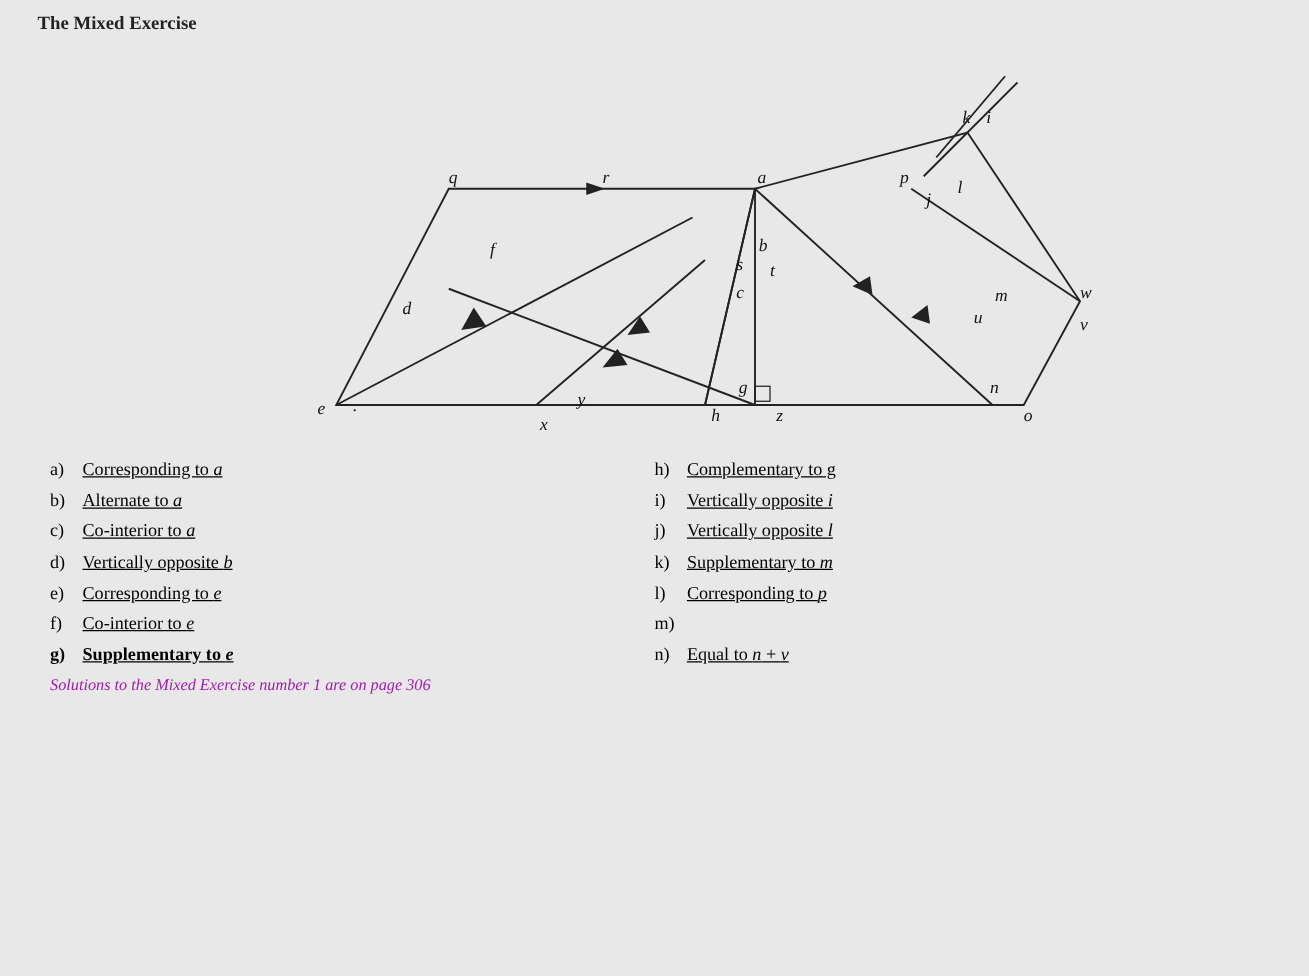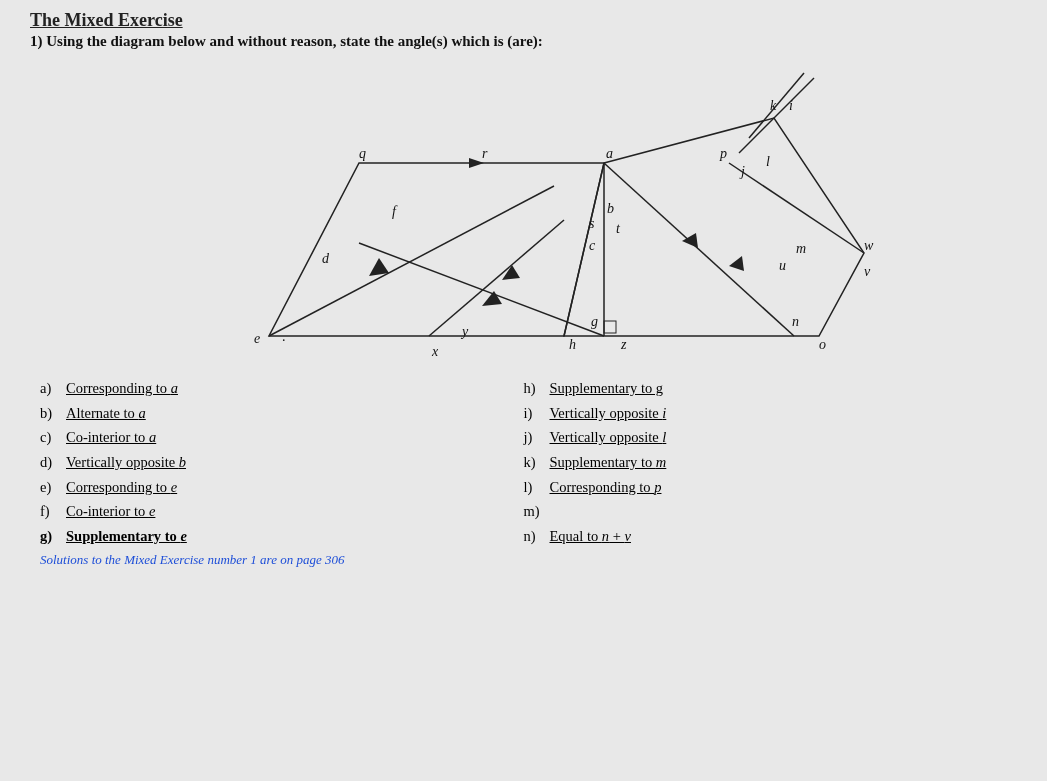--- a/index.html
+++ b/index.html
@@ -12,25 +12,24 @@
       position: relative;
     }
     .page {
       width: 1047px;
       height: 781px;
       background: #e8e8e8;
       position: relative;
       padding: 10px 30px 10px 30px;
     }
     .header {
-      font-size: 18px;
+      font-size: 15px;
       font-weight: bold;
       color: #222;
-      margin-bottom: 2px;
-      text-decoration: underline;
+      margin-bottom: 18px;
       display: inline-block;
     }
     .question {
       font-size: 15px;
       font-weight: bold;
       color: #111;
       margin-bottom: 8px;
     }
     .diagram-area {
       display: flex;
@@ -64,40 +63,37 @@
     }
     .answer-text {
       font-weight: normal;
       text-decoration: underline;
     }
     .answer-text em {
       font-style: italic;
     }
     .solutions-note {
       font-size: 13px;
-      color: #1d4ed8;
+      color: #a21caf;
       margin-top: 4px;
       padding-left: 10px;
       font-style: italic;
     }
     svg text {
       font-family: 'Times New Roman', Times, serif;
     }
   </style>
 </head>
 <body>
 <div class="page">
 
   
 
   <div class="header">The Mixed Exercise</div>
 
-  <div class="question">
-    <span>1)</span>&nbsp;<span>Using the diagram below and without reason, state the angle(s) which is (are):</span>
-  </div>
 
   <div class="diagram-area">
     <svg width="700" height="310" viewBox="0 0 700 310" style="overflow:visible;">
 
       <polygon points="95,278 390,278 430,105 185,105" fill="none" stroke="#222" stroke-width="1.5"></polygon>
 
       <polygon points="430,105 600,60 690,195 645,278 390,278" fill="none" stroke="#222" stroke-width="1.5"></polygon>
 
       <line x1="430" y1="105" x2="430" y2="278" stroke="#222" stroke-width="1.5"></line>
 
@@ -212,21 +208,21 @@
         <span class="answer-text">Co-interior to <em>e</em></span>
       </div>
       <div class="answer-item">
         <span class="answer-label"><strong>g)</strong></span>
         <span class="answer-text"><strong>Supplementary to <em>e</em></strong></span>
       </div>
     </div>
     <div class="answers-right">
       <div class="answer-item">
         <span class="answer-label">h)</span>
-        <span class="answer-text">Supplementary to g</span>
+        <span class="answer-text">Complementary to g</span>
       </div>
       <div class="answer-item">
         <span class="answer-label">i)</span>
         <span class="answer-text">Vertically opposite <em>i</em></span>
       </div>
       <div class="answer-item">
         <span class="answer-label">j)</span>
         <span class="answer-text">Vertically opposite <em>l</em></span>
       </div>
       <div class="answer-item">

